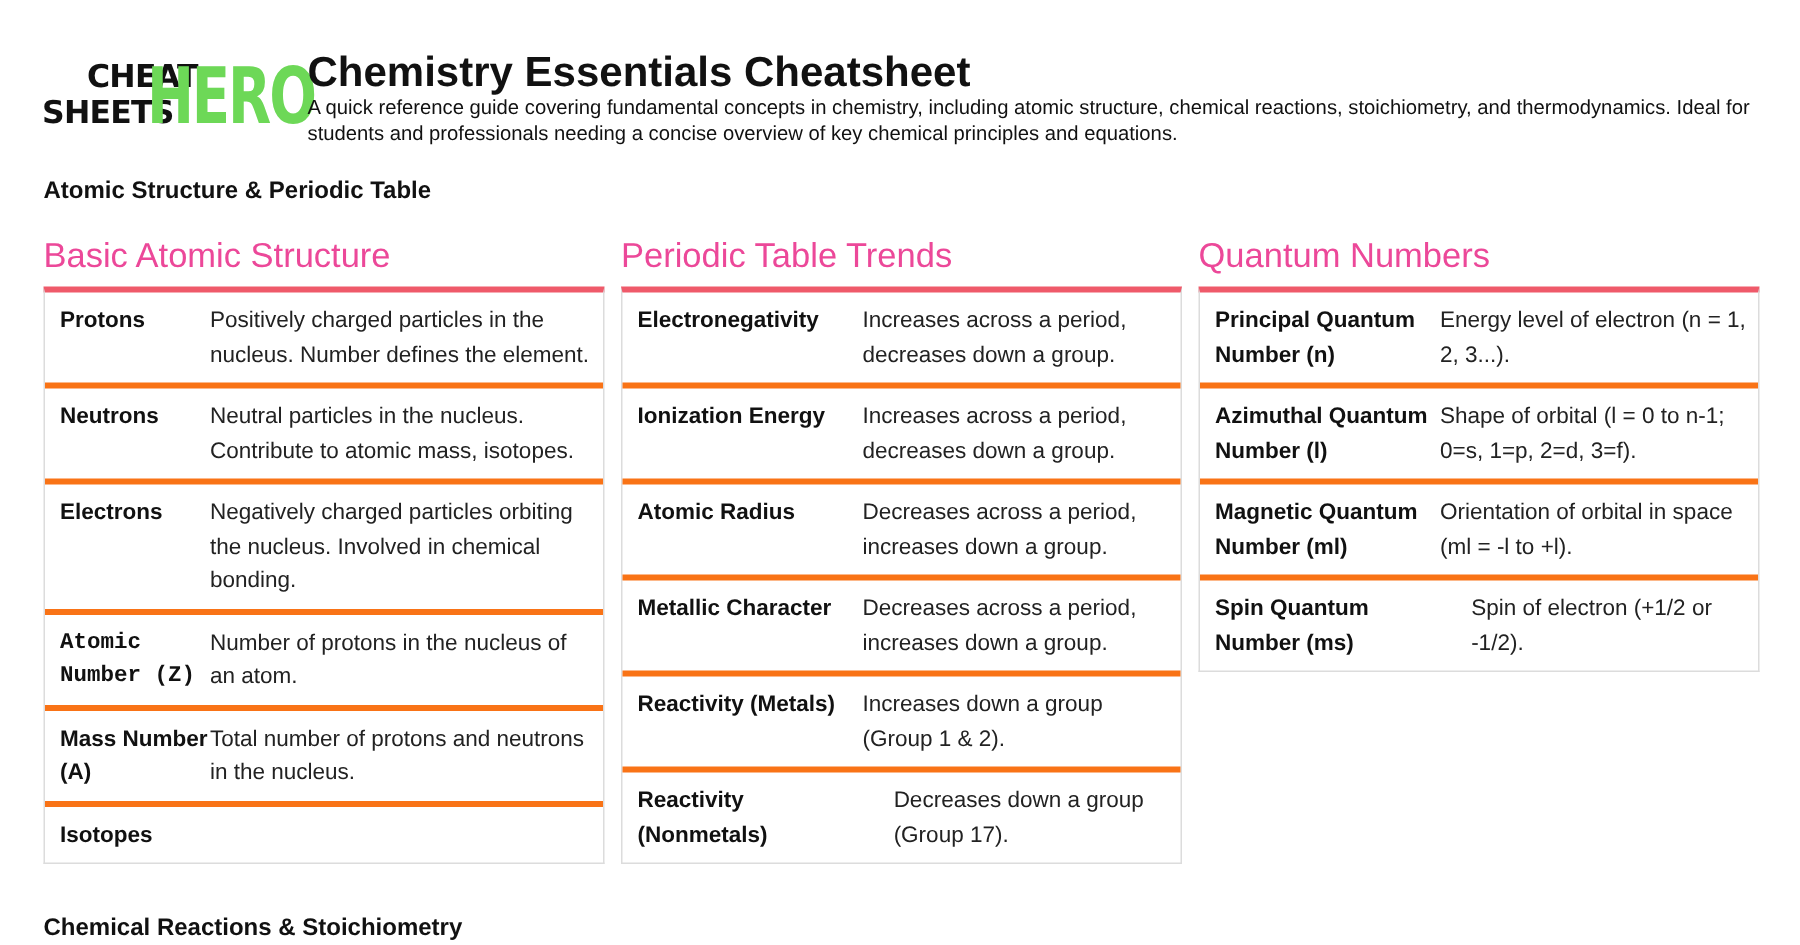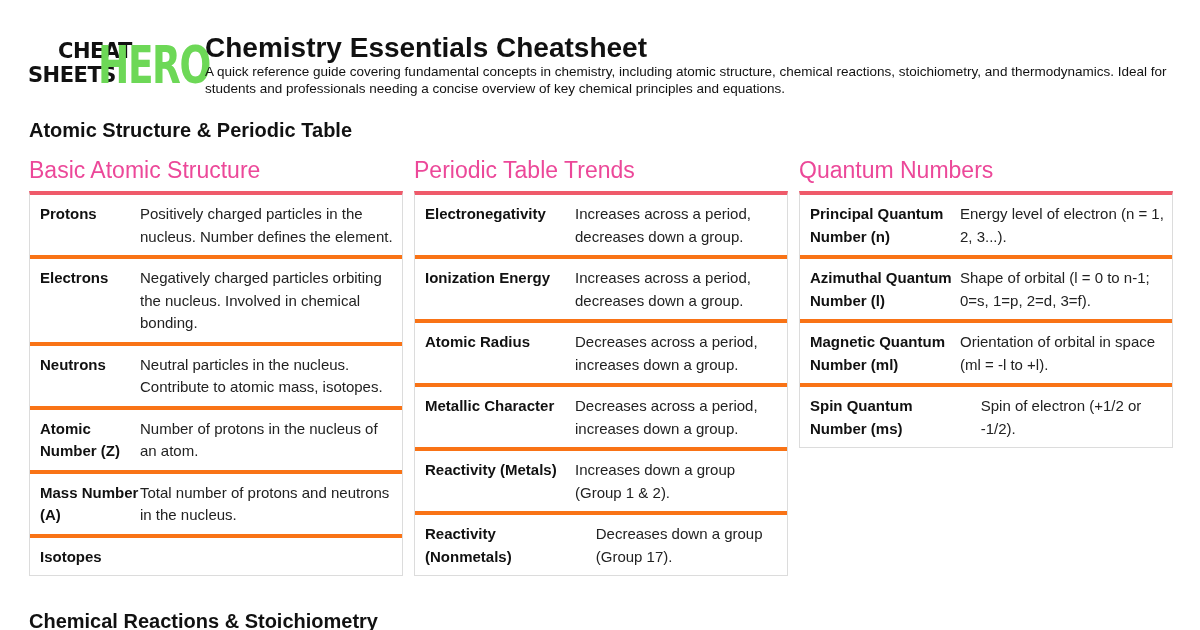--- a/index.html
+++ b/index.html
@@ -8,21 +8,21 @@
 
   .header { position: absolute; left: 28px; top: 32px; width: 1150px; height: 70px; }
   .logo { position: absolute; left: 0; top: 8px; width: 165px; height: 48px; }
   .logo .cheat { position: absolute; left: 0; top: 0; font-family: "DejaVu Sans", sans-serif; font-weight: 900; font-size: 21px; line-height: 22px; letter-spacing: -0.5px; color: #111; margin-left: 30px; }
   .logo .sheets { position: absolute; left: 0; top: 24px; font-family: "DejaVu Sans", sans-serif; font-weight: 900; font-size: 21px; line-height: 22px; letter-spacing: -0.5px; color: #111; }
   .logo .hero { position: absolute; left: 70px; top: 1px; font-family: "DejaVu Sans", sans-serif; font-weight: bold; font-size: 52px; line-height: 48px; color: #6dd857; transform: scaleX(0.72); transform-origin: left top; letter-spacing: -2px; }
 
   .title { position: absolute; left: 177px; top: 0px; font-size: 28px; font-weight: bold; color: #111; }
   .desc { position: absolute; left: 177px; top: 31px; width: 975px; font-size: 13.5px; line-height: 17px; color: #111; }
 
-  .section-title { position: absolute; left: 29px; font-size: 20px; font-weight: bold; color: #111; }
+  .section-title { position: absolute; left: 29px; font-size: 16px; font-weight: bold; color: #111; }
 
   .col { position: absolute; top: 157px; width: 374px; }
   .col-title { font-size: 23px; color: #ec4899; height: 34px; }
   .table { border: 1px solid #dcdcdc; border-top: 4px solid #ef5a6a; margin-top: 0px; }
   .row { display: flex; border-bottom: 4px solid #f97316; padding: 8px 0 7px 0; }
   .row:last-child { border-bottom: none; gap: 36px; }
   .term { font-weight: bold; font-size: 15px; line-height: 22.5px; padding-left: 10px; color: #111; }
   .def { font-size: 15px; line-height: 22.5px; color: #222; padding-right: 8px; }
 </style>
 </head>
@@ -41,29 +41,29 @@
 <div class="section-title" style="top:119px;">Atomic Structure &amp; Periodic Table</div>
 
 <div class="col" style="left:29px;">
   <div class="col-title">Basic Atomic Structure</div>
   <div class="table">
     <div class="row">
       <div class="term" style="width:110px;">Protons</div>
       <div class="def" style="width:262px;">Positively charged particles in the nucleus. Number defines the element.</div>
     </div>
     <div class="row">
+      <div class="term" style="width:110px;">Neutrons</div>
+      <div class="def" style="width:262px;">Neutral particles in the nucleus. Contribute to atomic mass, isotopes.</div>
+    </div>
+    <div class="row">
       <div class="term" style="width:110px;">Electrons</div>
       <div class="def" style="width:262px;">Negatively charged particles orbiting the nucleus. Involved in chemical bonding.</div>
     </div>
     <div class="row">
-      <div class="term" style="width:110px;">Neutrons</div>
-      <div class="def" style="width:262px;">Neutral particles in the nucleus. Contribute to atomic mass, isotopes.</div>
-    </div>
-    <div class="row">
-      <div class="term" style="width:110px;">Atomic Number (Z)</div>
+      <div class="term" style="width:110px;font-family:Liberation Mono, monospace;">Atomic Number (Z)</div>
       <div class="def" style="width:262px;">Number of protons in the nucleus of an atom.</div>
     </div>
     <div class="row">
       <div class="term" style="width:110px;">Mass Number (A)</div>
       <div class="def" style="width:262px;">Total number of protons and neutrons in the nucleus.</div>
     </div>
     <div class="row">
       <div class="term" style="width:110px;">Isotopes</div>
     </div>
   </div>

